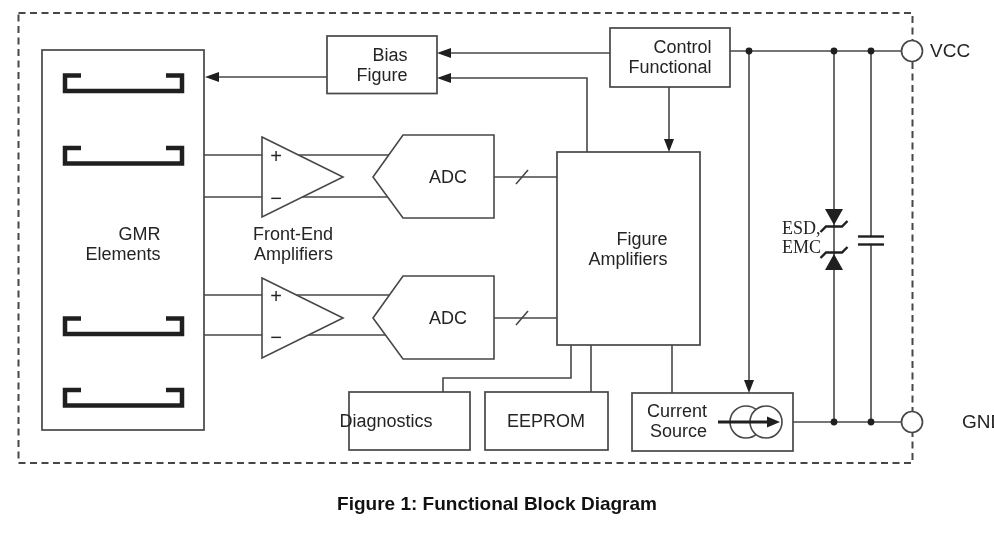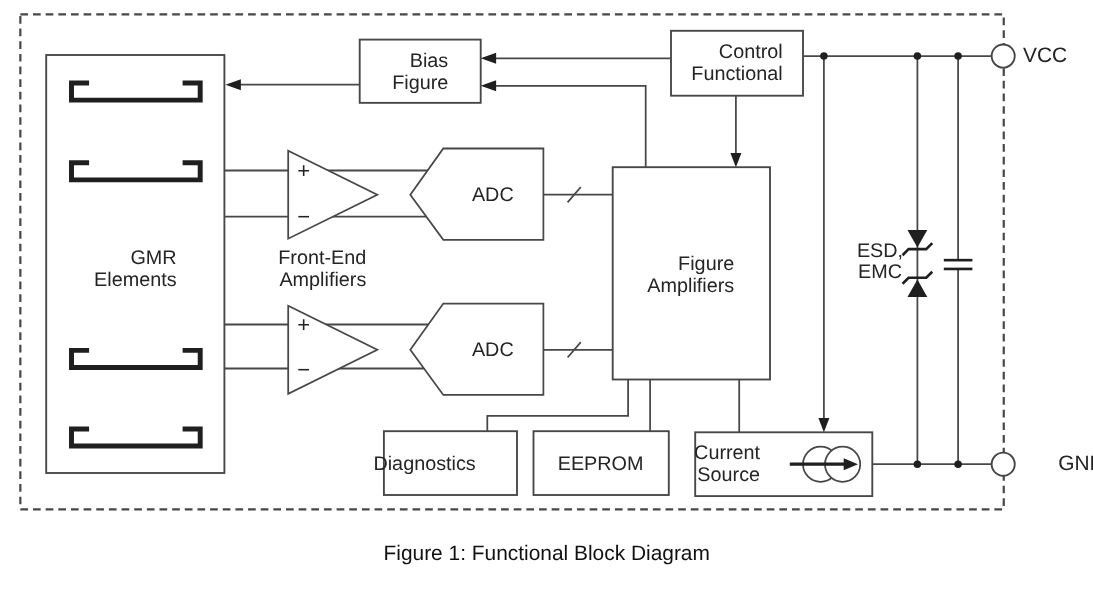--- a/index.html
+++ b/index.html
@@ -18,24 +18,24 @@
   .sym{fill:var(--symbol,#1f1f1f);stroke:none;}
   .sym-line{stroke:var(--symbol,#1f1f1f);stroke-width:2.4;fill:none;}
   .cs-arrow{stroke:var(--symbol,#1f1f1f);stroke-width:3;fill:none;}
   .term{fill:#ffffff;stroke:var(--line,#474747);stroke-width:1.7;}
   
   .lbl{
     position:absolute;transform:translate(-50%,-50%);
     text-align:right;font-size:18px;line-height:20px;white-space:nowrap;
   }
   .lbl span{display:block;}
-  .lbl.right{transform:translate(-100%,-50%);text-align:center;line-height:18.5px;}
+  .lbl.right{transform:translate(-100%,-50%);text-align:left;line-height:18.5px;font-family:Liberation Serif, serif;}
   .lbl.left{transform:translate(0,-50%);text-align:right;font-size:19px;}
   .lbl.sign{font-size:20px;}
-  .lbl.caption{font-weight:normal;font-size:19px;color:#111111;}
+  .lbl.caption{font-weight:bold;font-size:19px;color:#111111;}
 </style>
 </head>
 <body>
 
 <svg id="diagram-svg" width="994" height="537" viewBox="0 0 994 537">
 
   <rect x="18.5" y="13" width="894" height="450" class="dash"></rect>
 
   <rect x="42" y="50" width="162" height="380" class="box"></rect>
   <rect x="327" y="36" width="110" height="57.5" class="box"></rect>
@@ -156,21 +156,21 @@
 </div>
 
 <div class="lbl" style="left:386px;top:421px">
   <span>Diagnostics</span>
 </div>
 
 <div class="lbl" style="left:546px;top:421px">
   <span>EEPROM</span>
 </div>
 
-<div class="lbl" style="left:661px;top:421px">
+<div class="lbl" style="left:677px;top:421px">
   <span>Current</span>
   <span>Source</span>
 </div>
 
 <div class="lbl right" style="left:821px;top:237px">
   <span>ESD,</span>
   <span>EMC</span>
 </div>
 
 <div class="lbl left" style="left:930px;top:51px">

